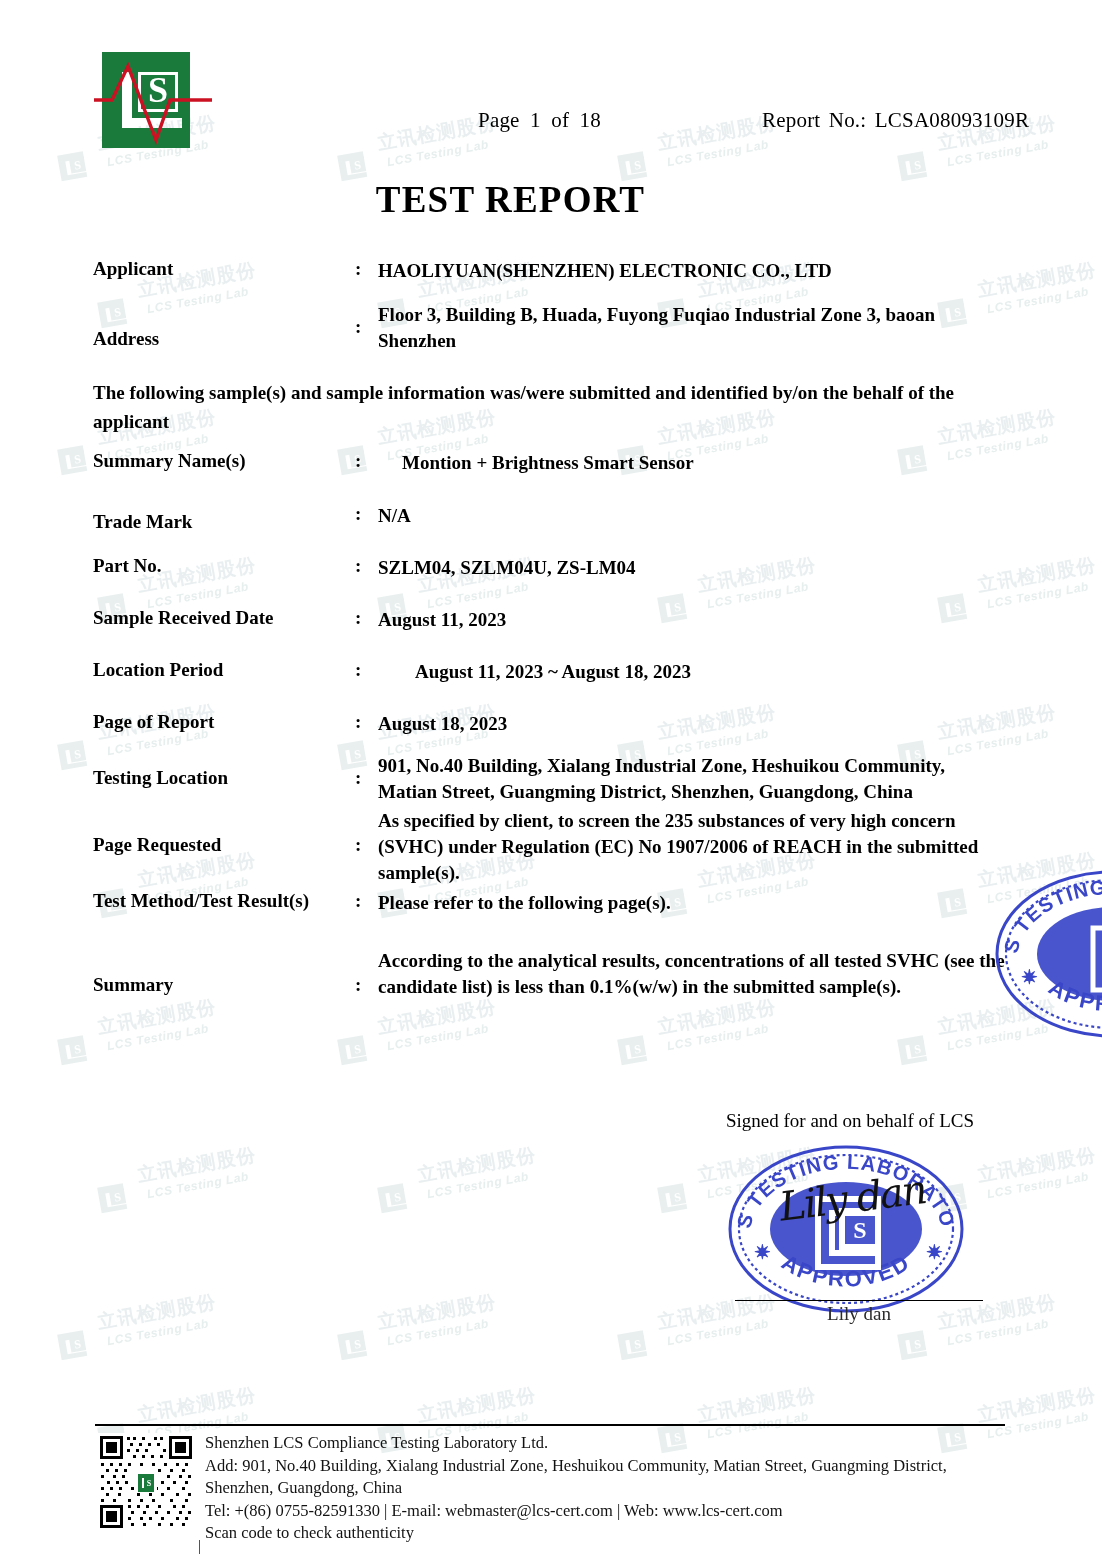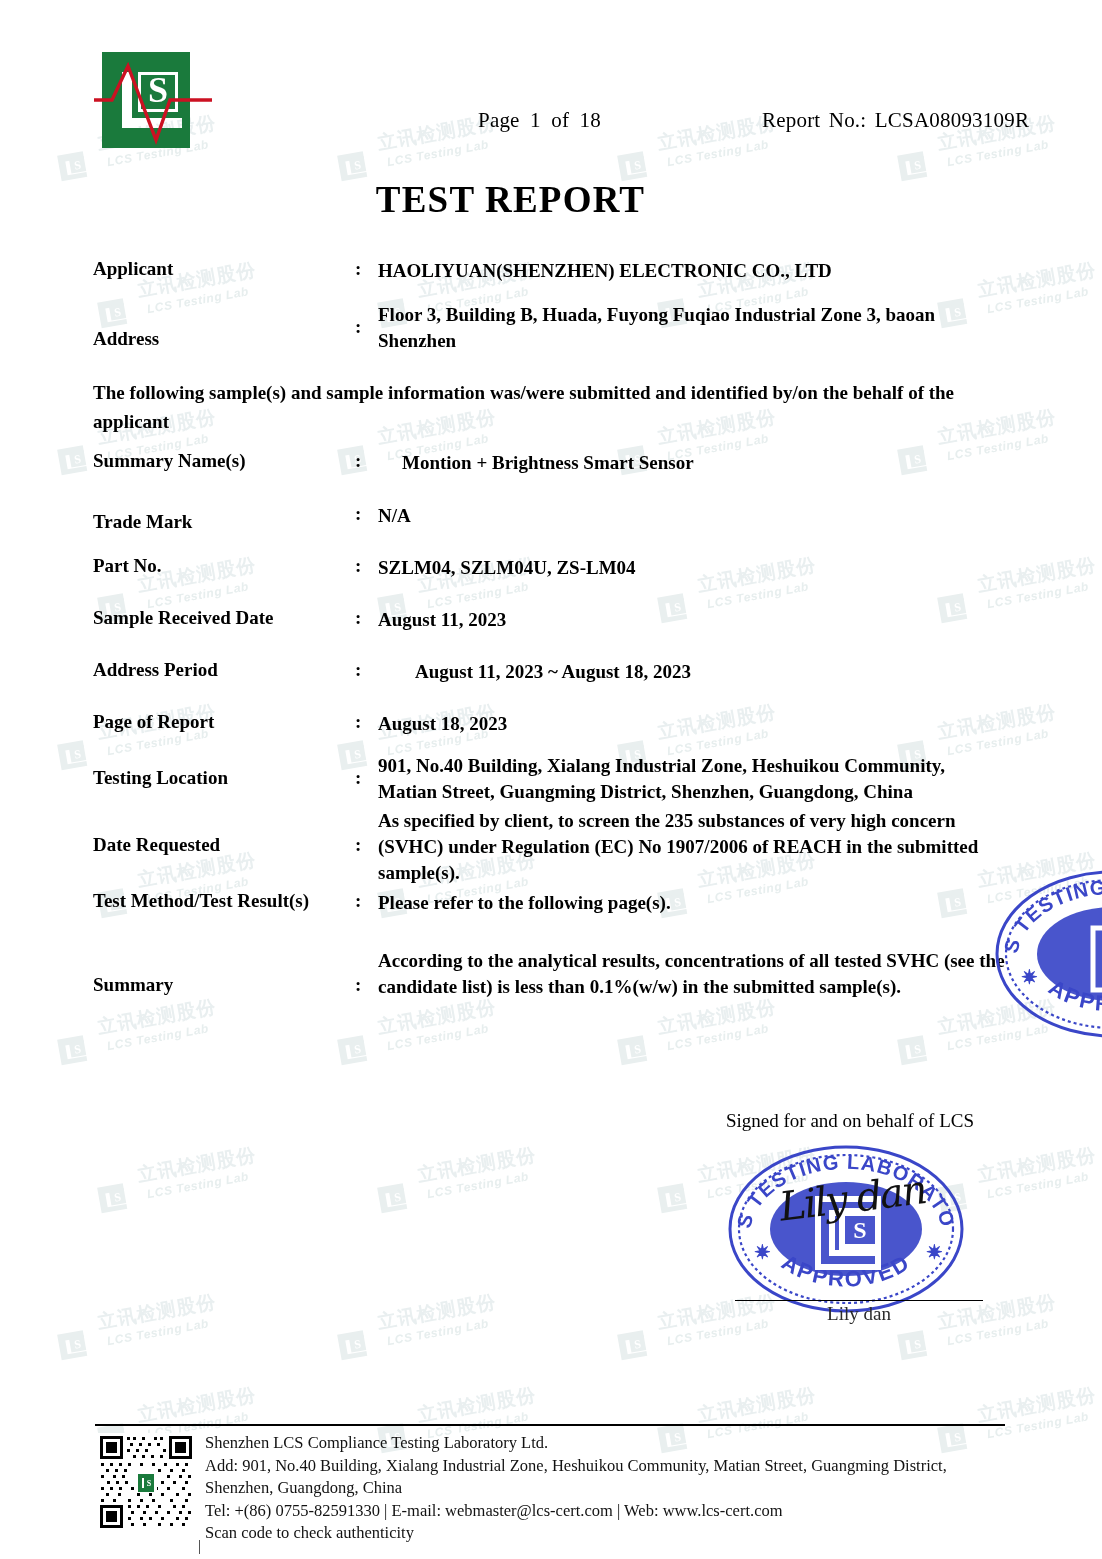--- a/index.html
+++ b/index.html
@@ -657,36 +657,36 @@
           <div class="lbl" style="top: 0px;">Part No.</div>
           <div class="colon" style="top: 0px;">:</div>
           <div class="val" style="top: 0px;">SZLM04, SZLM04U, ZS-LM04</div>
         </div>
         <div class="row" style="position: absolute; top: 349px; left: 0px; width: 920px;">
           <div class="lbl" style="top: 0px;">Sample Received Date</div>
           <div class="colon" style="top: 0px;">:</div>
           <div class="val" style="top: 0px;">August 11, 2023</div>
         </div>
         <div class="row" style="position: absolute; top: 401px; left: 0px; width: 920px;">
-          <div class="lbl" style="top: 0px;">Address Period</div>
+          <div class="lbl" style="top: 0px;">Location Period</div>
           <div class="colon" style="top: 0px;">:</div>
           <div class="val" style="top: 0px; margin-left: 37px;">August 11, 2023 ~ August 18, 2023</div>
         </div>
         <div class="row" style="position: absolute; top: 453px; left: 0px; width: 920px;">
           <div class="lbl" style="top: 0px;">Page of Report</div>
           <div class="colon" style="top: 0px;">:</div>
           <div class="val" style="top: 0px;">August 18, 2023</div>
         </div>
         <div class="row" style="position: absolute; top: 495px; left: 0px; width: 920px;">
           <div class="lbl" style="top: 14px;">Testing Location</div>
           <div class="colon" style="top: 14px;">:</div>
           <div class="val" style="top: 0px;">901, No.40 Building, Xialang Industrial Zone, Heshuikou Community, Matian Street, Guangming District, Shenzhen, Guangdong, China</div>
         </div>
         <div class="row" style="position: absolute; top: 550px; left: 0px; width: 920px;">
-          <div class="lbl" style="top: 26px;">Date Requested</div>
+          <div class="lbl" style="top: 26px;">Page Requested</div>
           <div class="colon" style="top: 26px;">:</div>
           <div class="val" style="top: 0px;">As specified by client, to screen the 235 substances of very high concern (SVHC) under Regulation (EC) No 1907/2006 of REACH in the submitted sample(s).</div>
         </div>
         <div class="row" style="position: absolute; top: 632px; left: 0px; width: 920px;">
           <div class="lbl" style="top: 0px;">Test Method/Test Result(s)</div>
           <div class="colon" style="top: 0px;">:</div>
           <div class="val" style="top: 0px;">Please refer to the following page(s).</div>
         </div>
         <div class="row" style="position: absolute; top: 690px; left: 0px; width: 920px;">
           <div class="lbl" style="top: 26px;">Summary</div>

